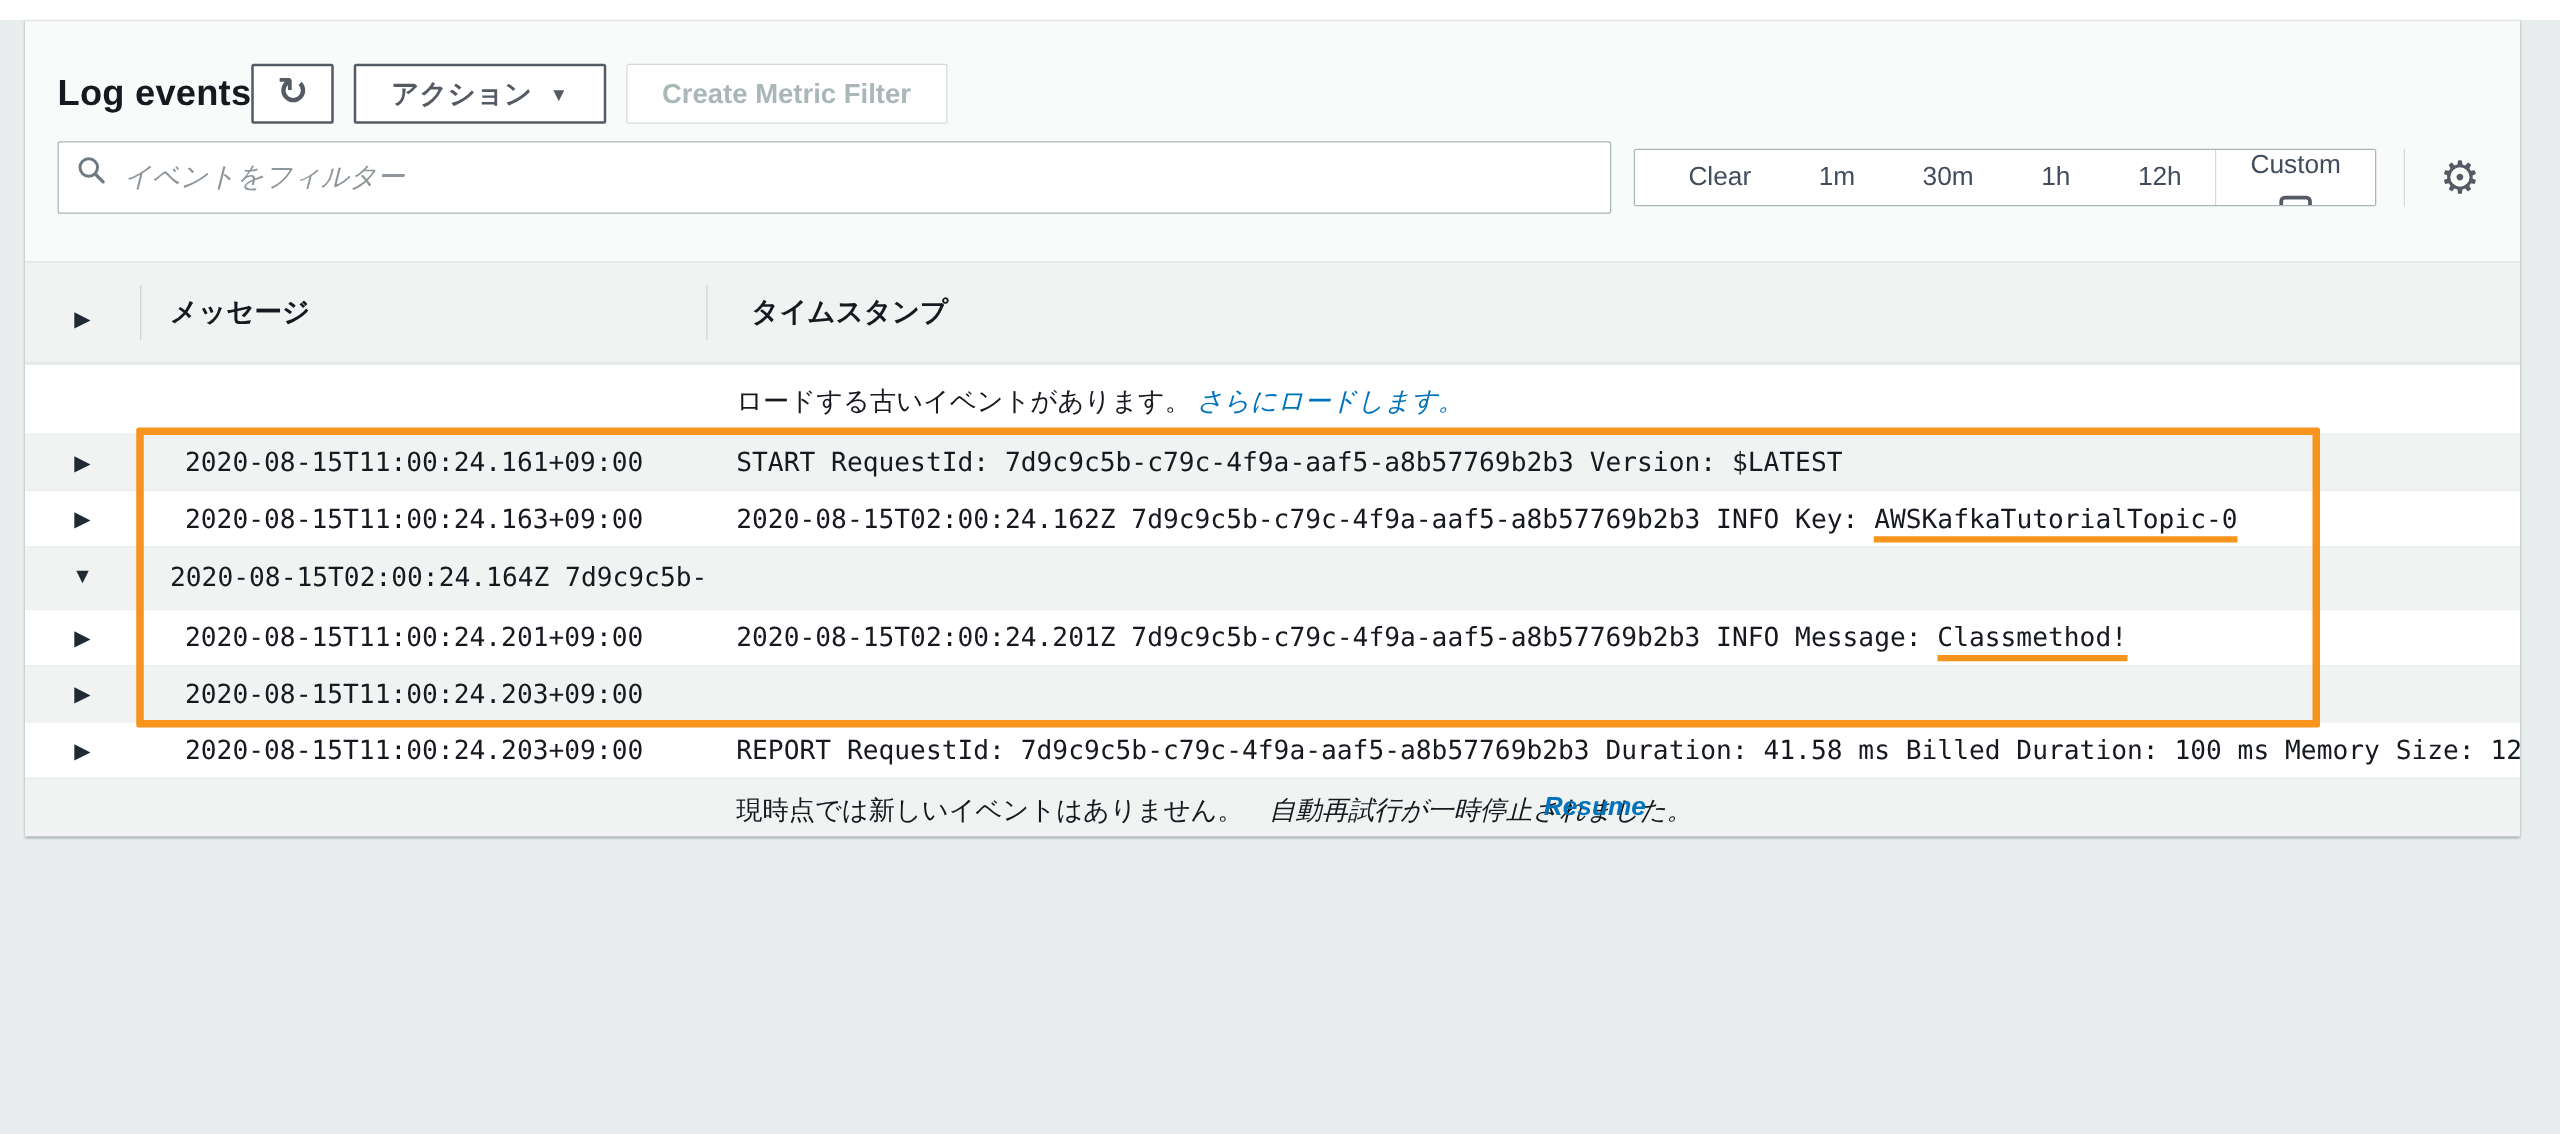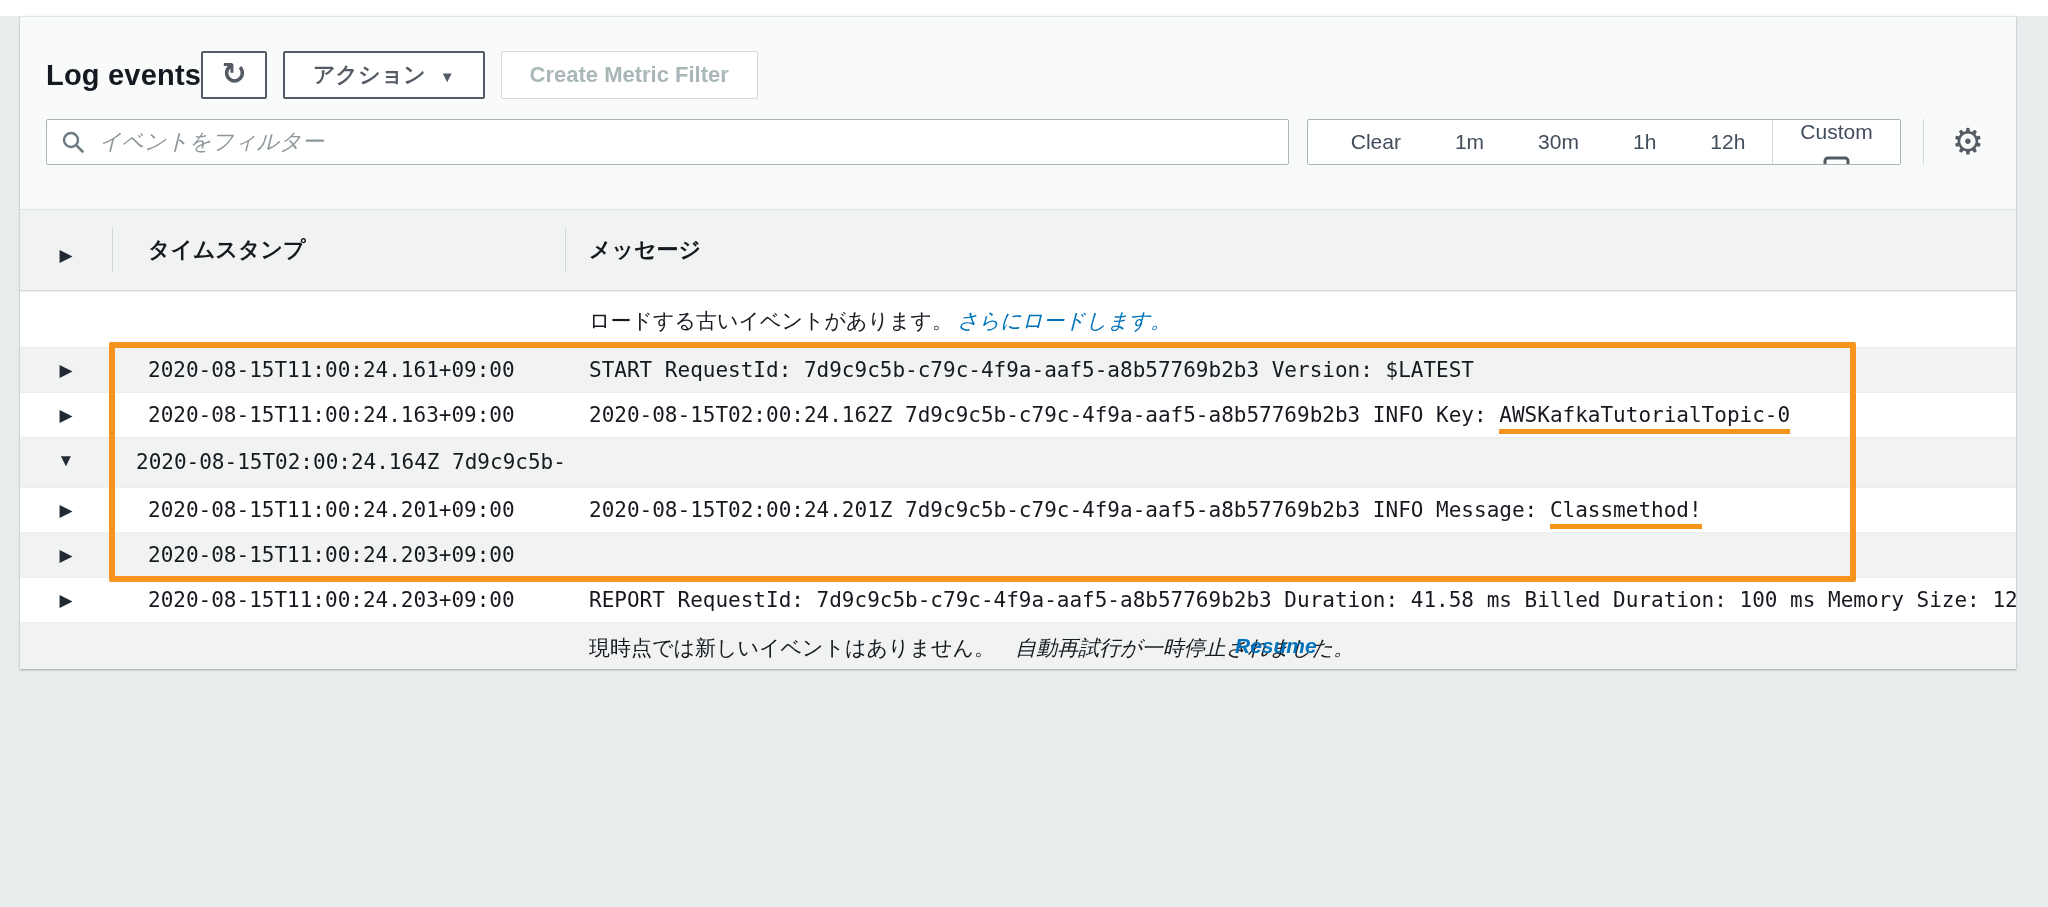--- a/index.html
+++ b/index.html
@@ -34,21 +34,21 @@
     display:inline-flex; align-items:center; justify-content:center;
     padding:0 28px; cursor:pointer; font-family:inherit;
   }
   .btn.icon-btn { width:66px; padding:0; }
   .refresh-glyph { font-size:30px; font-weight:bold; line-height:1; transform:translateY(-1px); }
   .caret { font-size:15px; margin-left:14px; transform:translateY(1px); }
   .btn.disabled { border:1px solid #d5dbdb; color:#aab7b8; cursor:default; }
 
   
   .filter-row { display:flex; align-items:center; padding:0 26px; height:46px; margin-bottom:44px; }
-  .search-box { position:relative; flex:1; height:46px; margin-right:18px; }
+  .search-box { position:relative; flex:1; height:58px; margin-right:18px; }
   .search-box input {
     width:100%; height:100%; border:1px solid #aab7b8; border-radius:2px;
     background:#fff; padding:0 16px 0 52px; font-size:22px; font-family:inherit;
     color:#16191f; outline:none;
   }
   .search-box input::placeholder { color:#8d979b; font-style:italic; }
   .search-icon { position:absolute; left:15px; top:11px; }
   .segmented {
     display:flex; align-items:stretch; height:46px; background:#fff;
     border:1px solid #aab7b8; border-radius:2px; overflow:hidden;padding-left:16px;
@@ -171,25 +171,25 @@
   </div>
 
   <div class="table">
 
     <div class="row thead">
       <div class="cell c1">
         <button class="arrow-btn">
           <span class="arrow">▶</span>
         </button>
       </div>
+      <div class="cell c3">
+          <span class="th-label">メッセージ</span>
+        </div>
       <div class="cell c2">
           <span class="th-label">タイムスタンプ</span>
-        </div>
-      <div class="cell c3">
-          <span class="th-label">メッセージ</span>
         </div>
     </div>
 
     <div class="row white loadrow">
       <div class="c1"></div>
       <div class="c2"></div>
       <div class="c3">
         <span class="jp">ロードする古いイベントがあります。</span>
         <a class="link jp">さらにロードします。</a>
       </div>

